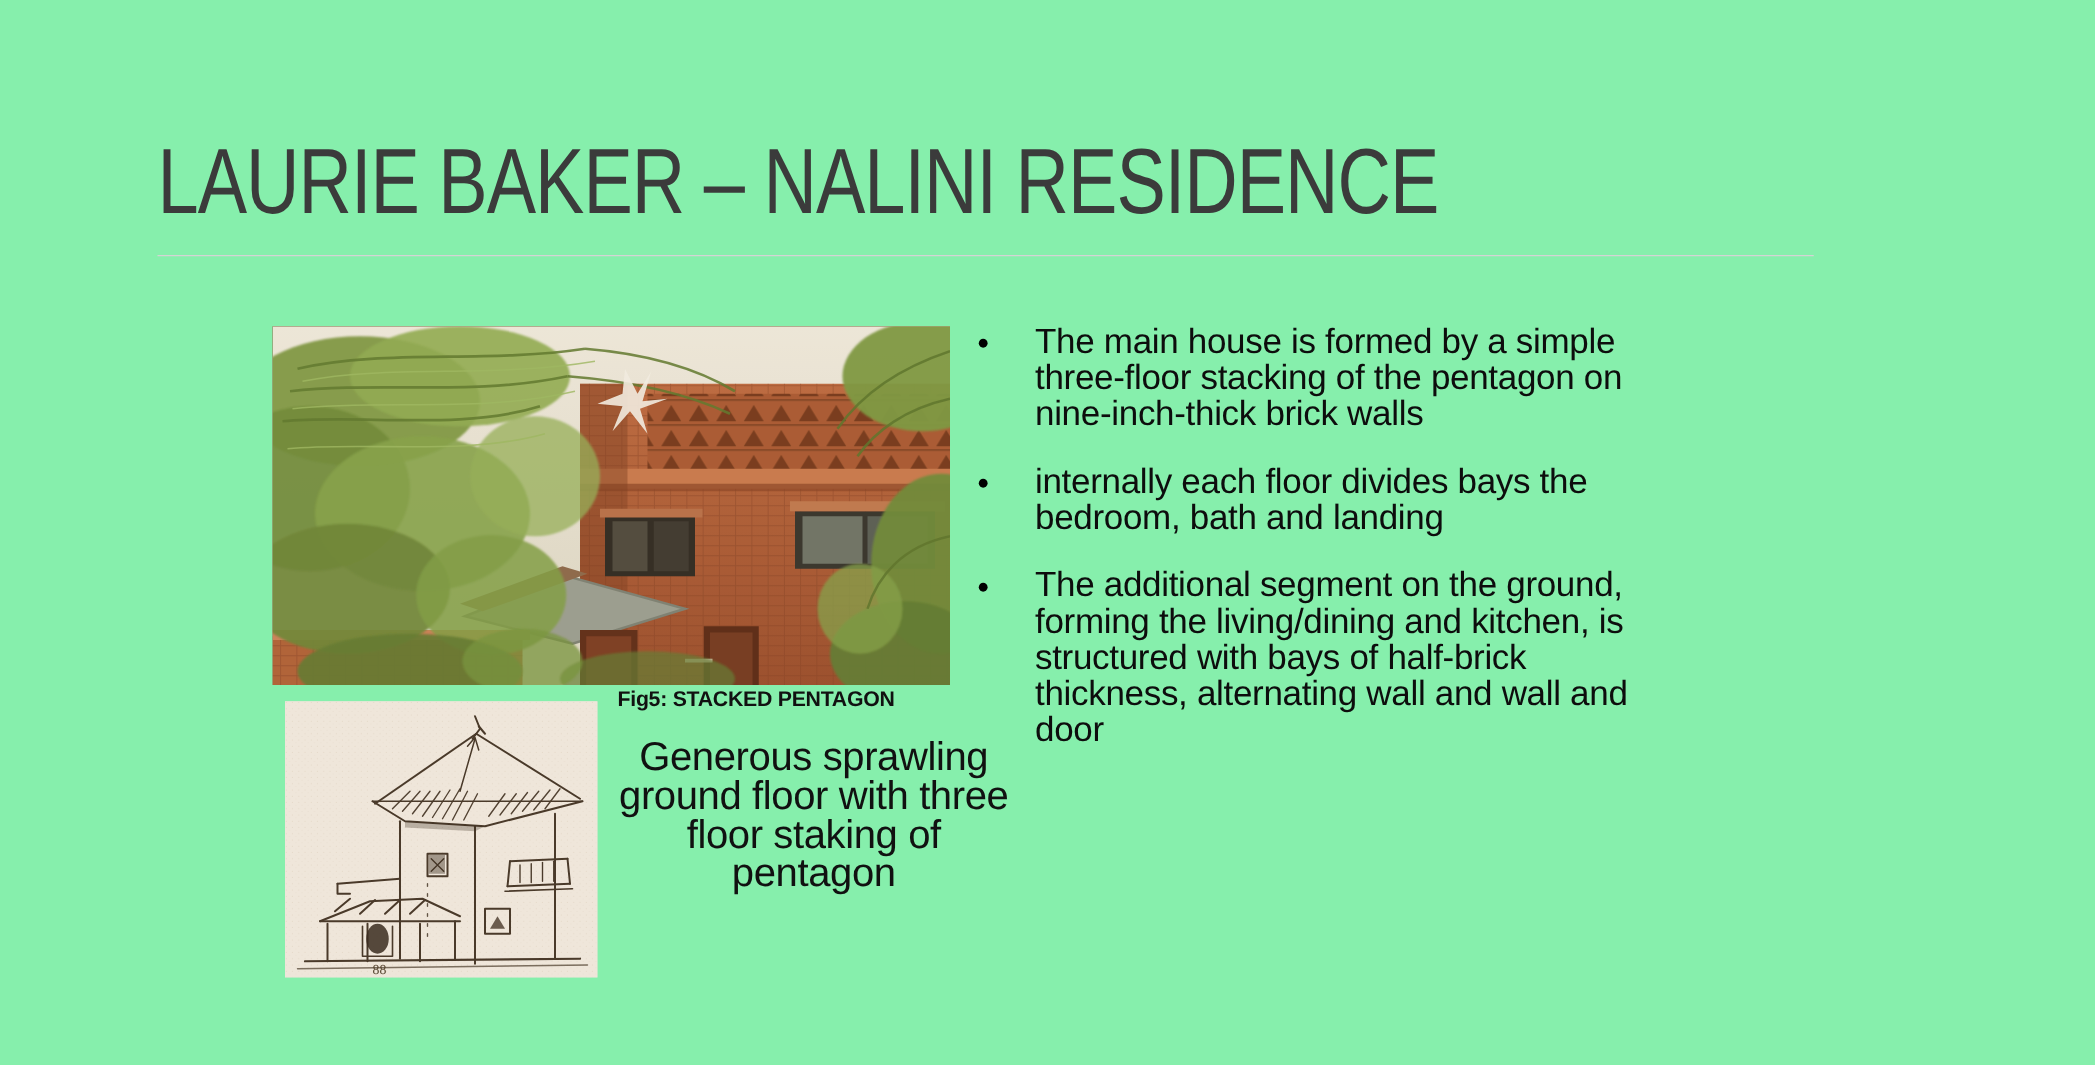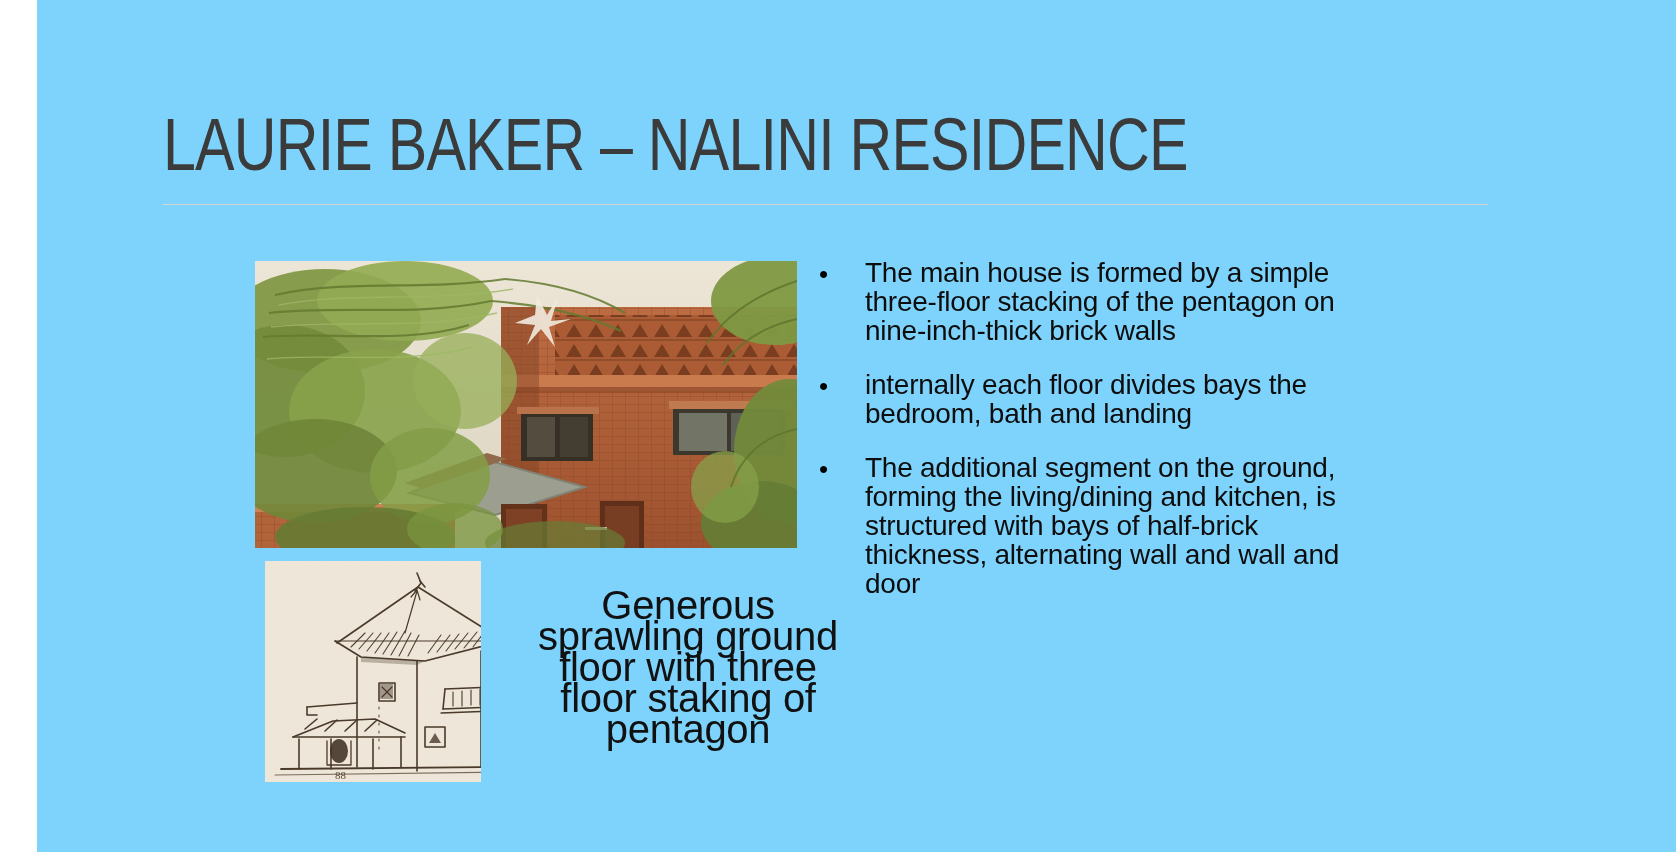--- a/index.html
+++ b/index.html
@@ -11,22 +11,21 @@
     width: 1676px;
     height: 852px;
     font-family: "Liberation Sans", sans-serif;
     overflow: hidden;
     position: relative;
   }
 
   .slide {
     position: absolute;
     inset: 0;
-    background: #7dd3fc;
-    margin-left: 37px;
+    background: #86efac;
   }
 
   
   .slide-title {
     position: absolute;
     left: 126px;
     top: 104px;
     width: 1340px;
     height: 82px;
     font-family: "Liberation Sans", sans-serif;
@@ -77,33 +76,33 @@
   .fig-caption .line { display: block; white-space: nowrap; }
 
   
   .sprawl-text {
     position: absolute;
     left: 492px;
     top: 590px;
     width: 318px;
     text-align: center;
     font-family: "Liberation Sans", sans-serif;
-    font-size: 40px;
+    font-size: 32px;
     line-height: 31px;
     font-weight: 400;
     color: #111111;
     letter-spacing: -0.3px;
   }
 
   
   .sketch-frame {
     position: absolute;
     left: 228px;
     top: 561px;
-    width: 216px;
+    width: 250px;
     height: 221px;
     background: #efe6da;
     overflow: hidden;
   }
   .sketch-frame svg { display: block; }
 
   
   .bullets {
     position: absolute;
     left: 782px;
@@ -263,20 +262,21 @@
 
       <g opacity="0.9">
         <path d="M282 34 L292 54 L303 36 L296 60 L316 58 L294 66 L300 86 L286 68 L272 84 L280 64 L260 62 L280 54 Z" fill="#f4f2e8"></path>
       </g>
 
       <rect width="542" height="287" fill="#c98a5a" opacity="0.06"></rect>
     </svg>
   </div>
 
   <div class="fig-caption">
+    <span class="line">Fig5: STACKED PENTAGON</span>
   </div>
 
   <div class="sprawl-text">Generous sprawling ground floor with three floor staking of pentagon</div>
 
   <div class="sketch-frame">
     <svg width="250" height="221" viewBox="0 0 250 221" xmlns="http://www.w3.org/2000/svg" aria-hidden="true">
       <defs>
         <pattern id="grain" width="5" height="5" patternUnits="userSpaceOnUse">
           <rect width="5" height="5" fill="#efe6da"></rect>
           <circle cx="1" cy="1" r="0.45" fill="#ded2c0" opacity="0.7"></circle>

